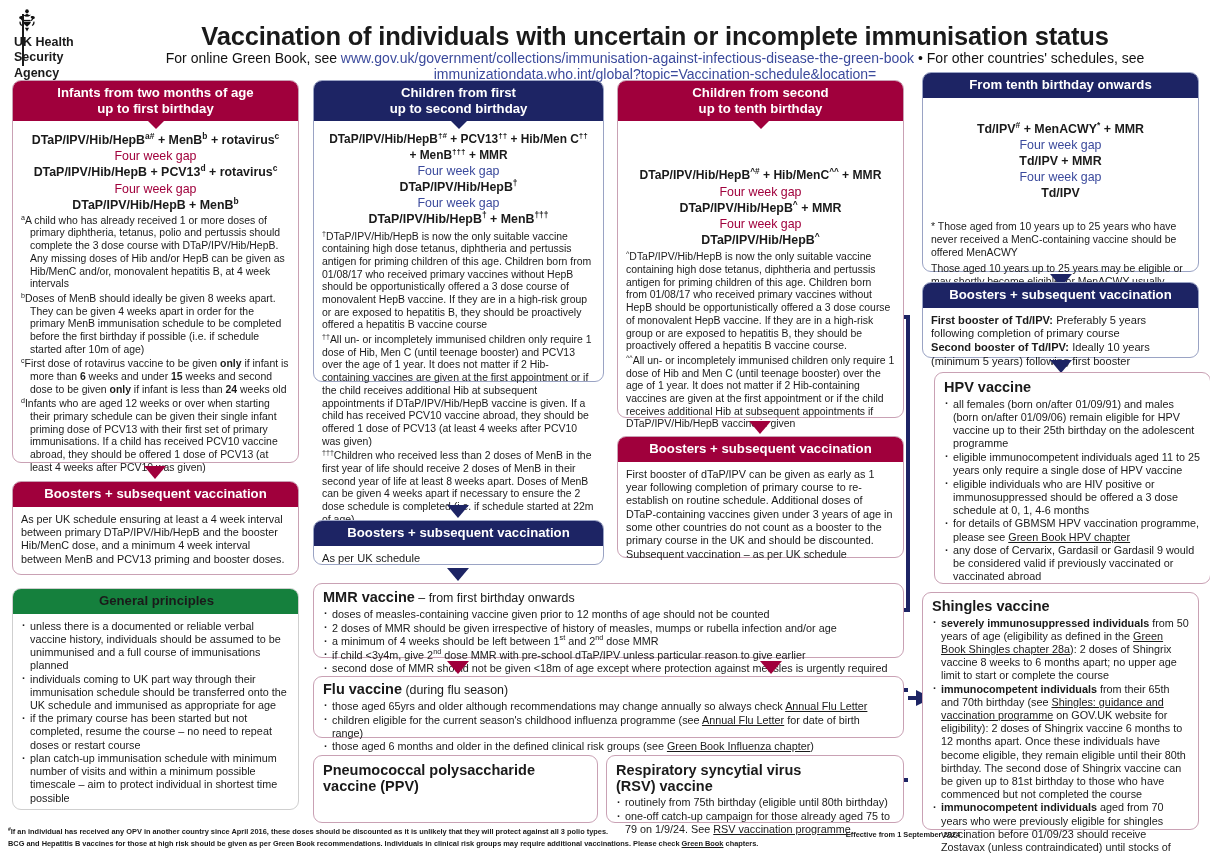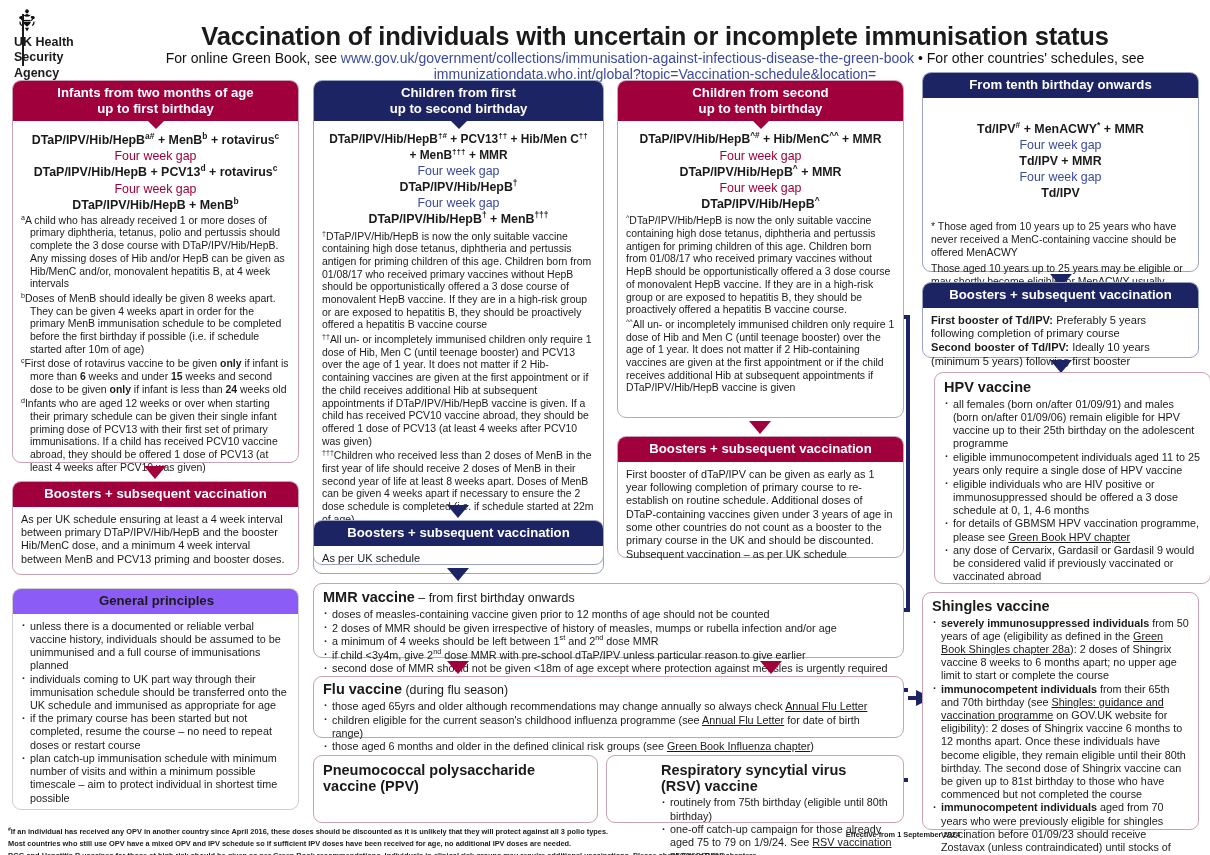--- a/index.html
+++ b/index.html
@@ -40,21 +40,21 @@
 
   .hdr {
     border-radius: 8px 8px 0 0;
     color: #fff; font-weight: 700; text-align: center;
     padding: 4px 6px 5px;
     font-size: 13.2px; line-height: 1.18;
     position: relative;
   }
   .hdr.red  { background: #a0003c; }
   .hdr.navy { background: #1d2464; }
-  .hdr.grey { background: #8b5cf6; color: #1a1a1a; padding-left: 8px; }
+  .hdr.grey { background: #15803d; color: #1a1a1a; padding-left: 8px; }
   .hdr .notch {
     position: absolute; left: 50%; bottom: -8px; transform: translateX(-50%);
     width: 0; height: 0; border-left: 9px solid transparent; border-right: 9px solid transparent;
   }
   .hdr.red  .notch { border-top: 9px solid #a0003c; }
   .hdr.navy .notch { border-top: 9px solid #1d2464; }
 
   .body { padding: 6px 8px 7px; font-size: 11.1px; line-height: 1.235; }
 
   
@@ -170,21 +170,21 @@
     <div class="body">
       <ul>
           <li>unless there is a documented or reliable verbal vaccine history, individuals should be assumed to be unimmunised and a full course of immunisations planned</li>
           <li>individuals coming to UK part way through their immunisation schedule should be transferred onto the UK schedule and immunised as appropriate for age</li>
           <li>if the primary course has been started but not completed, resume the course – no need to repeat doses or restart course</li>
           <li>plan catch-up immunisation schedule with minimum number of visits and within a minimum possible timescale – aim to protect individual in shortest time possible</li>
         </ul>
     </div>
   </div>
 
-  <div class="box navy" style="left:313px; top:80px; width:291px; height:494px;">
+  <div class="box navy" style="left:313px; top:80px; width:291px; height:302px;">
     <div class="hdr navy">
       <span>Children from first</span><br>
       <span>up to second birthday</span>
       <span class="notch"></span>
     </div>
     <div class="body" style="padding-top:11px;">
       <div class="reg" style="font-size:11.9px;">DTaP/IPV/Hib/HepB<sup>†#</sup> + PCV13<sup>††</sup> + Hib/Men C<sup>††</sup></div>
       <div class="reg" style="font-size:11.9px;">+ MenB<sup>†††</sup> + MMR</div>
       <div class="gap navy">Four week gap</div>
       <div class="reg">DTaP/IPV/Hib/HepB<sup>†</sup></div>
@@ -235,40 +235,40 @@
 
   <div class="box red" style="left:313px; top:755px; width:285px; height:68px;">
     <div class="body" style="padding:6px 9px;">
       <div class="sect-title" style="line-height:1.12;">
         <span>Pneumococcal polysaccharide</span><br>
         <span>vaccine (PPV)</span>
       </div>
     </div>
   </div>
 
-  <div class="box red" style="left:606px; top:755px; width:298px; height:68px;padding-left:45px;">
+  <div class="box red" style="left:606px; top:755px; width:298px; height:68px;">
     <div class="body" style="padding:6px 9px;">
       <div class="sect-title" style="line-height:1.12;">
         <span>Respiratory syncytial virus</span><br>
         <span>(RSV) vaccine</span>
       </div>
       <ul style="margin-top:2px;">
           <li>routinely from 75th birthday (eligible until 80th birthday)</li>
           <li>one-off catch-up campaign for those already aged 75 to 79 on 1/9/24. See <span class="u">RSV vaccination programme</span></li>
         </ul>
     </div>
   </div>
 
   <div class="box red" style="left:617px; top:80px; width:287px; height:338px;">
     <div class="hdr red">
       <span>Children from second</span><br>
       <span>up to tenth birthday</span>
       <span class="notch"></span>
     </div>
-    <div class="body" style="padding-top:11px;">
+    <div class="body" style="padding-top:11px;margin-top:36px;">
       <div class="reg" style="font-size:12.1px;">DTaP/IPV/Hib/HepB<sup>^#</sup> + Hib/MenC<sup>^^</sup> + MMR</div>
       <div class="gap red">Four week gap</div>
       <div class="reg">DTaP/IPV/Hib/HepB<sup>^</sup> + MMR</div>
       <div class="gap red">Four week gap</div>
       <div class="reg">DTaP/IPV/Hib/HepB<sup>^</sup></div>
       <div class="fn" style="margin-top:3px;"><sup>^</sup>DTaP/IPV/Hib/HepB is now the only suitable vaccine containing high dose tetanus, diphtheria and pertussis antigen for priming children of this age. Children born from 01/08/17 who received primary vaccines without HepB should be opportunistically offered a 3 dose course of monovalent HepB vaccine. If they are in a high-risk group or are exposed to hepatitis B, they should be proactively offered a hepatitis B vaccine course.</div>
       <div class="fn"><sup>^^</sup>All un- or incompletely immunised children only require 1 dose of Hib and Men C (until teenage booster) over the age of 1 year. It does not matter if 2 Hib-containing vaccines are given at the first appointment or if the child receives additional Hib at subsequent appointments if DTaP/IPV/Hib/HepB vaccine is given</div>
     </div>
   </div>
   <div class="arrow red" style="left:749px; top:421px;"></div>
@@ -320,18 +320,17 @@
       <ul>
           <li><b>severely immunosuppressed individuals</b> from 50 years of age (eligibility as defined in the <span class="u">Green Book Shingles chapter 28a</span>): 2 doses of Shingrix vaccine 8 weeks to 6 months apart; no upper age limit to start or complete the course</li>
           <li><b>immunocompetent individuals</b> from their 65th and 70th birthday (see <span class="u">Shingles: guidance and vaccination programme</span> on GOV.UK website for eligibility): 2 doses of Shingrix vaccine 6 months to 12 months apart. Once these individuals have become eligible, they remain eligible until their 80th birthday. The second dose of Shingrix vaccine can be given up to 81st birthday to those who have commenced but not completed the course</li>
           <li><b>immunocompetent individuals</b> aged from 70 years who were previously eligible for shingles vaccination before 01/09/23 should receive Zostavax (unless contraindicated) until stocks of this vaccine are exhausted, after which Shingrix should be offered</li>
         </ul>
     </div>
   </div>
 
   <div class="footer">
     <div><sup>#</sup>If an individual has received any OPV in another country since April 2016, these doses should be discounted as it is unlikely that they will protect against all 3 polio types.</div>
-    <div>Most countries who still use OPV have a mixed OPV and IPV schedule so if sufficient IPV doses have been received for age, no additional IPV doses are needed.</div>
     <div>BCG and Hepatitis B vaccines for those at high risk should be given as per Green Book recommendations. Individuals in clinical risk groups may require additional vaccinations. Please check <span class="u">Green Book</span> chapters.</div>
   </div>
   <div class="effective">Effective from 1 September 2024</div>
 
 </div>
 
 </body></html>

